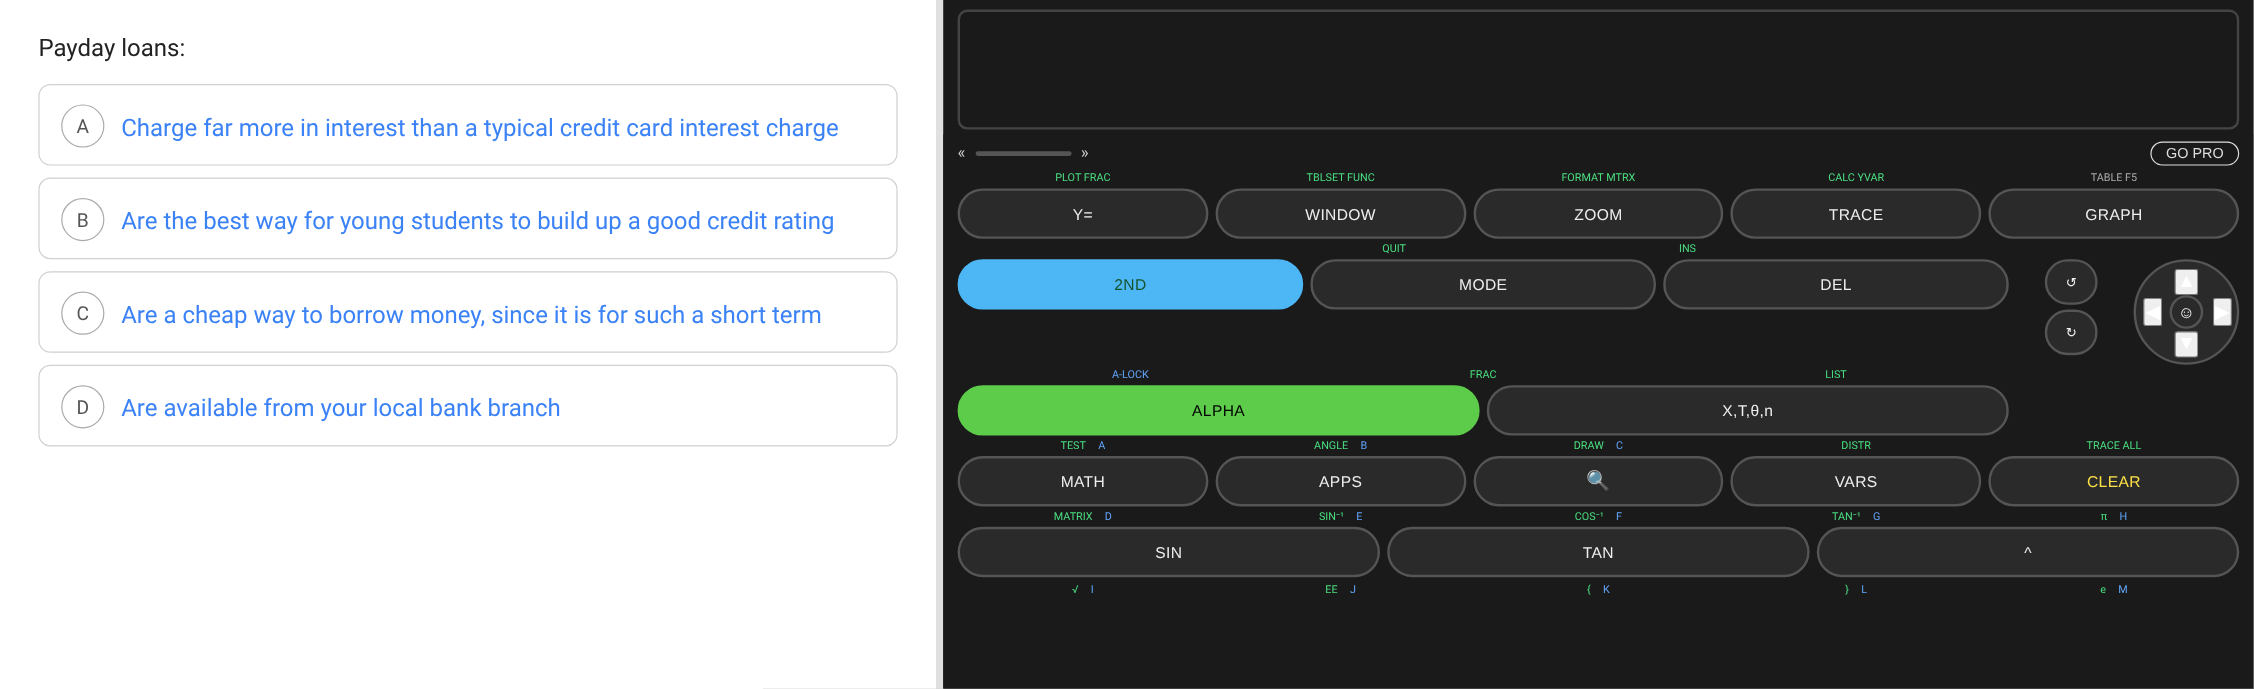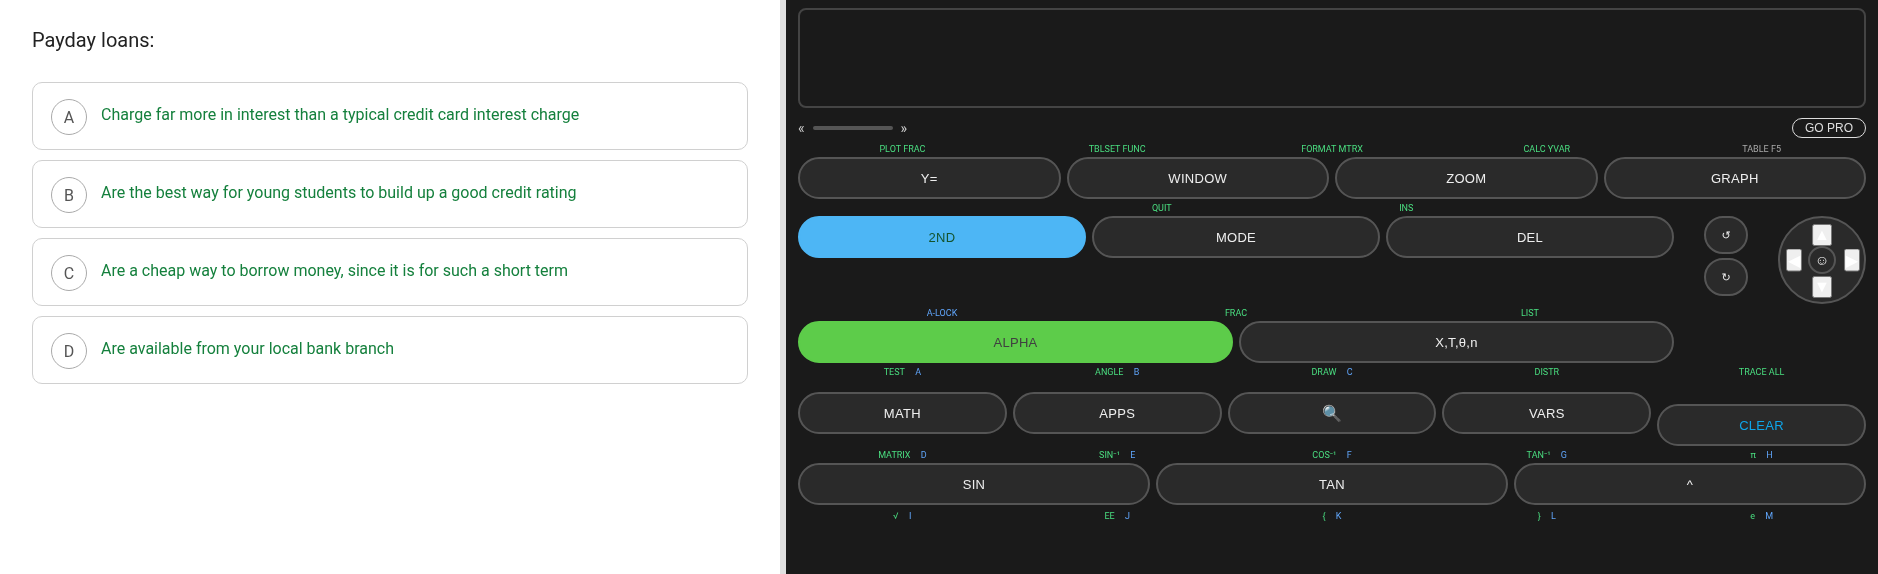--- a/index.html
+++ b/index.html
@@ -12,21 +12,21 @@
       overflow: hidden;
     }
 
     
     .left-panel {
       flex: 0 0 780px;
       padding: 28px 32px;
       background: #fff;
       display: flex;
       flex-direction: column;
-      gap: 12px;
+      gap: 0;
     }
 
     .question-title {
       font-size: 20px;
       color: #222;
       margin-bottom: 18px;
       font-weight: 400;
     }
 
     .answer-options {
@@ -54,22 +54,22 @@
       display: flex;
       align-items: center;
       justify-content: center;
       font-size: 16px;
       color: #555;
       flex-shrink: 0;
       margin-top: 2px;
     }
 
     .option-text {
-      font-size: 16px;
-      color: #15803d;
+      font-size: 20px;
+      color: #3b82f6;
       line-height: 1.5;
       padding-top: 6px;
     }
 
     
     .divider {
       flex: 0 0 6px;
       background: #e0e0e0;
       width: 6px;
       height: 574px;
@@ -181,28 +181,27 @@
 
     .calc-btn.blue-btn {
       background: #4db6f5;
       border-color: #4db6f5;
       color: #14532d;
     }
 
     .calc-btn.green-btn {
       background: #5dcc4a;
       border-color: #5dcc4a;
-      color: #404040;
+      color: #000000;
     }
 
     .calc-btn.clear-btn {
       background: #2a2a2a;
       border-color: #555;
-      color: #0ea5e9;
-      margin-top: 24px;
+      color: #fde047;
     }
 
     
     .calc-btn.search-btn {
       font-size: 16px;
     }
 
     .arrow-ring {
       width: 88px;
       height: 88px;
@@ -321,20 +320,21 @@
             <span class="label-green">CALC YVAR</span>
           </div>
         <div class="label-cell">
             <span class="label-gray">TABLE  F5</span>
           </div>
       </div>
       <div class="btn-row">
         <button class="calc-btn">Y=</button>
         <button class="calc-btn">WINDOW</button>
         <button class="calc-btn">ZOOM</button>
+        <button class="calc-btn">TRACE</button>
         <button class="calc-btn">GRAPH</button>
       </div>
     </div>
 
     <div class="row-group">
       <div class="labels-row">
         <div class="label-cell"></div>
         <div class="label-cell">
             <span class="label-green">QUIT</span>
           </div>

